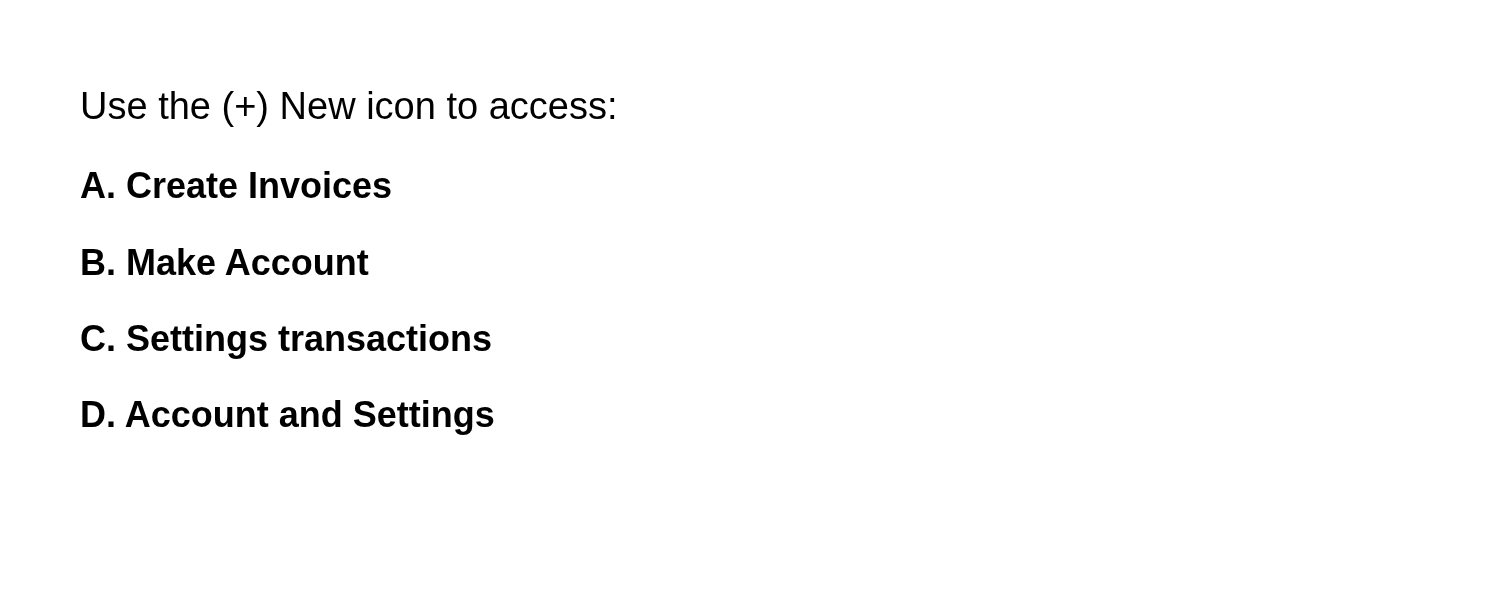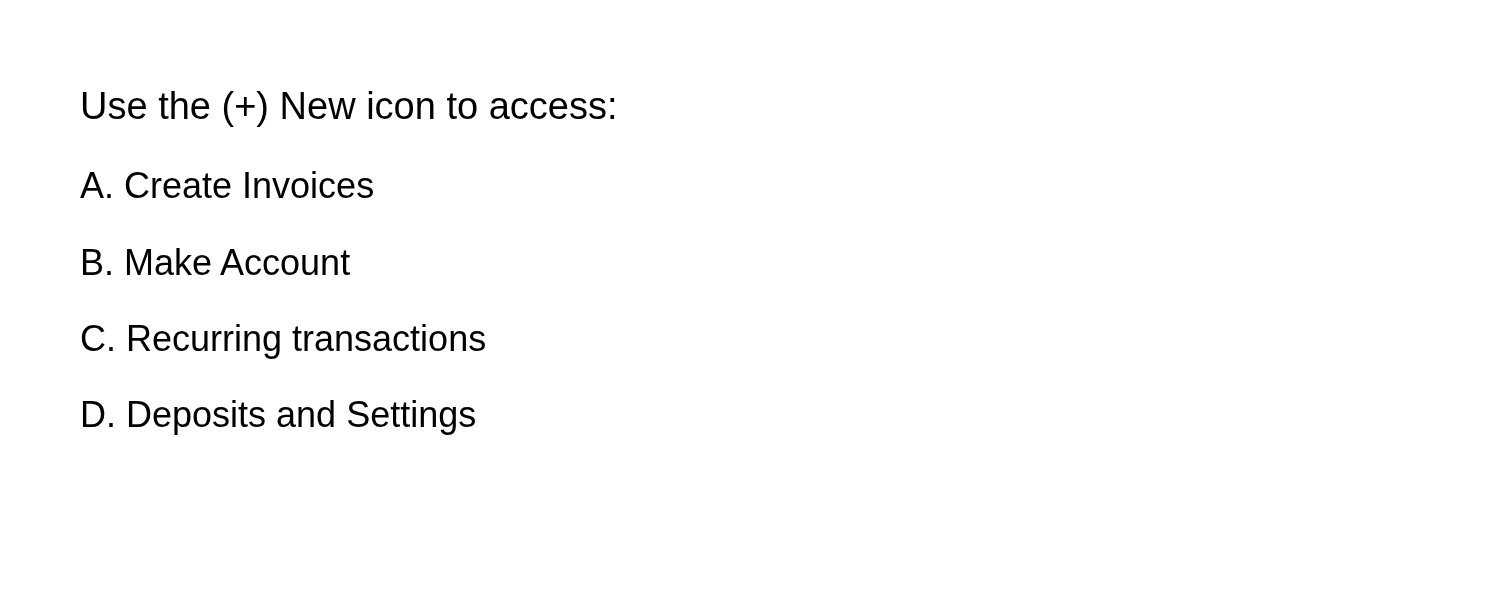--- a/index.html
+++ b/index.html
@@ -18,23 +18,23 @@
     .question {
       font-size: 38px;
       line-height: 1.4;
       margin-bottom: 28px;
       font-weight: 400;
     }
     .option {
       font-size: 36px;
       line-height: 1.4;
       margin-bottom: 26px;
-      font-weight: 400;
+      font-weight: 700;
     }
   </style>
 </head>
 <body>
 
 <div class="question">Use the (+) New icon to access:</div>
 <div class="option">A. Create Invoices</div>
 <div class="option">B. Make Account</div>
-<div class="option">C. Recurring transactions</div>
-<div class="option">D. Deposits and Settings</div>
+<div class="option">C. Settings transactions</div>
+<div class="option">D. Account and Settings</div>
 
 </body></html>

